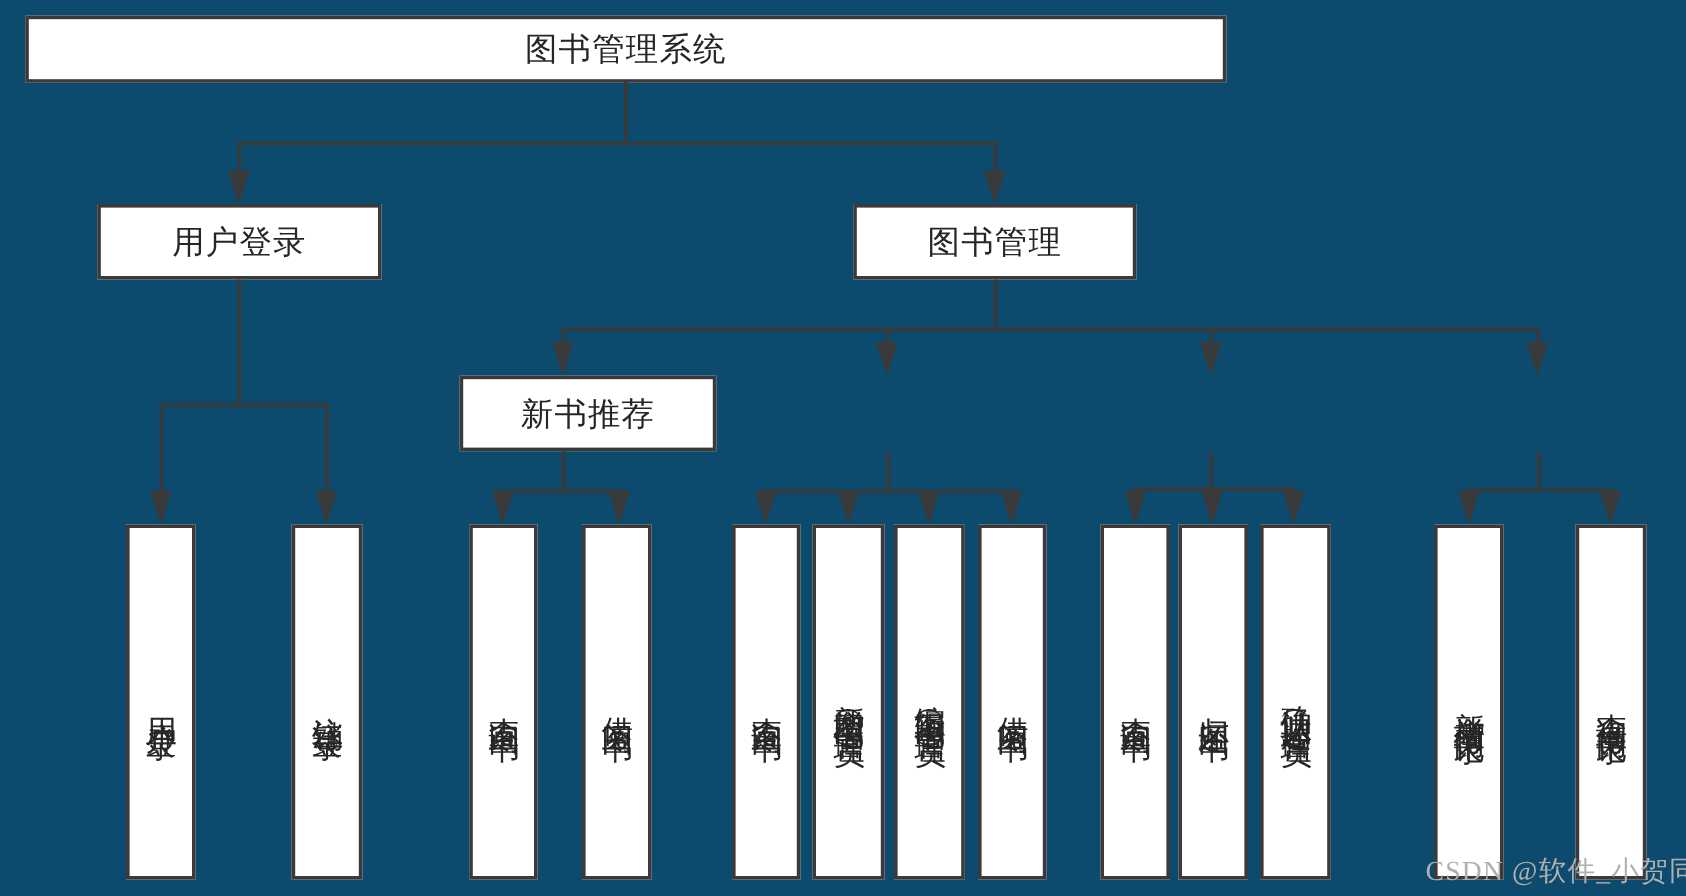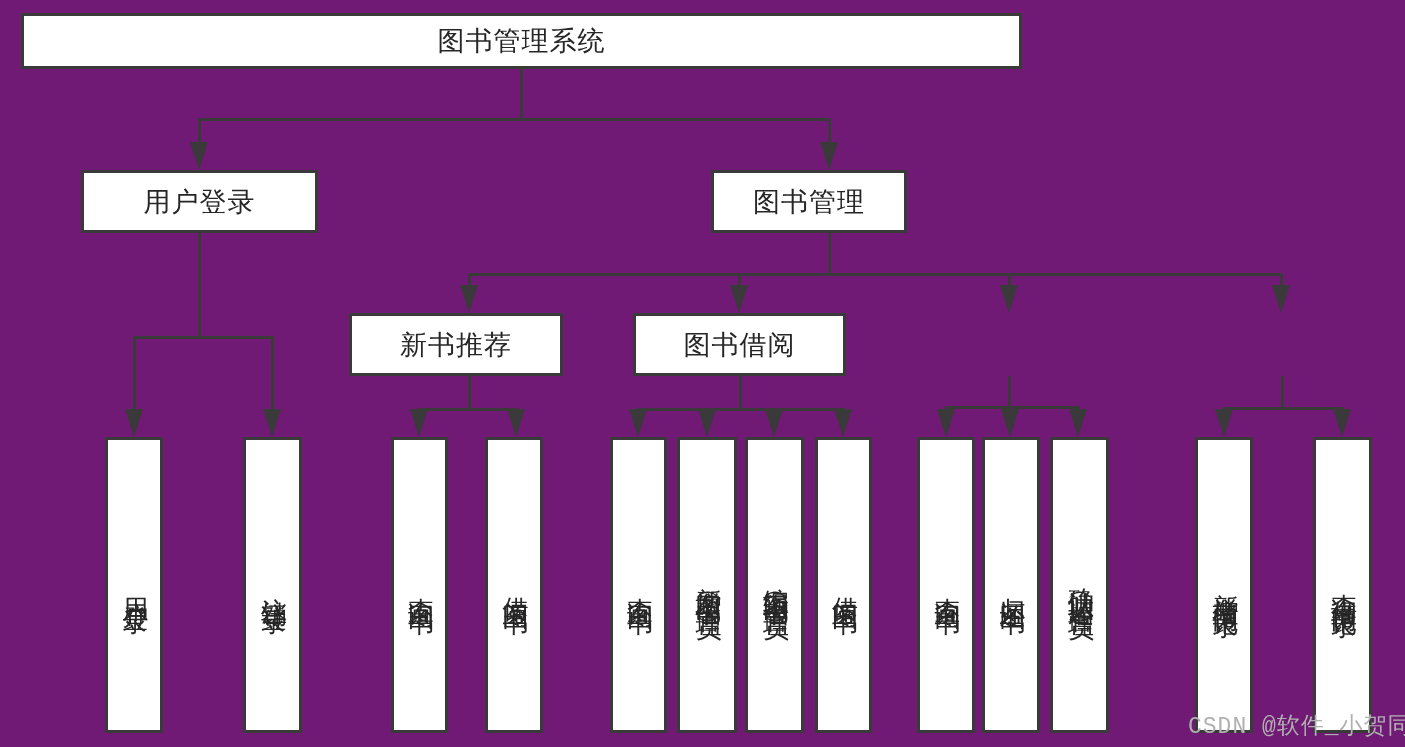--- a/index.html
+++ b/index.html
@@ -1,20 +1,20 @@
 <!DOCTYPE html>
 <html><head>
 <meta charset="utf-8">
 <style>
   html,body { margin:0; padding:0; background:#fff; }
   #canvas {
     position:relative;
     width:1405px; height:747px;
-    background:#701a75;
-    font-family:Liberation Mono, monospace;
+    background:#0c4a6e;
+    font-family:Liberation Serif, serif;
     overflow:hidden;
   }
   .box {
     position:absolute;
     box-sizing:border-box;
     border:3px solid #3a3a3a;
     background:#ffffff;
     display:flex;
     align-items:center;
     justify-content:center;
@@ -55,29 +55,26 @@
 
 <div id="canvas">
 
   <div class="box h" style="left:21px;top:13px;width:1001px;height:56px">
     <span>图书管理系统</span>
   </div>
 
   <div class="box h" style="left:81px;top:170px;width:237px;height:63px">
     <span>用户登录</span>
   </div>
-  <div class="box h" style="left:711px;top:170px;width:196px;height:63px">
+  <div class="box h" style="left:711px;top:170px;width:236px;height:63px">
     <span>图书管理</span>
   </div>
 
-  <div class="box h" style="left:349px;top:313px;width:214px;height:63px">
+  <div class="box h" style="left:383px;top:313px;width:214px;height:63px">
     <span>新书推荐</span>
-  </div>
-  <div class="box h" style="left:633px;top:313px;width:213px;height:63px">
-    <span>图书借阅</span>
   </div>
 
   <div class="box v" style="left:105px;top:437px;width:58px;height:296px">
     <span>用户登录</span>
   </div>
   <div class="box v" style="left:243px;top:437px;width:59px;height:296px">
     <span>注销登录</span>
   </div>
 
   <div class="box v" style="left:391px;top:437px;width:57px;height:296px">

